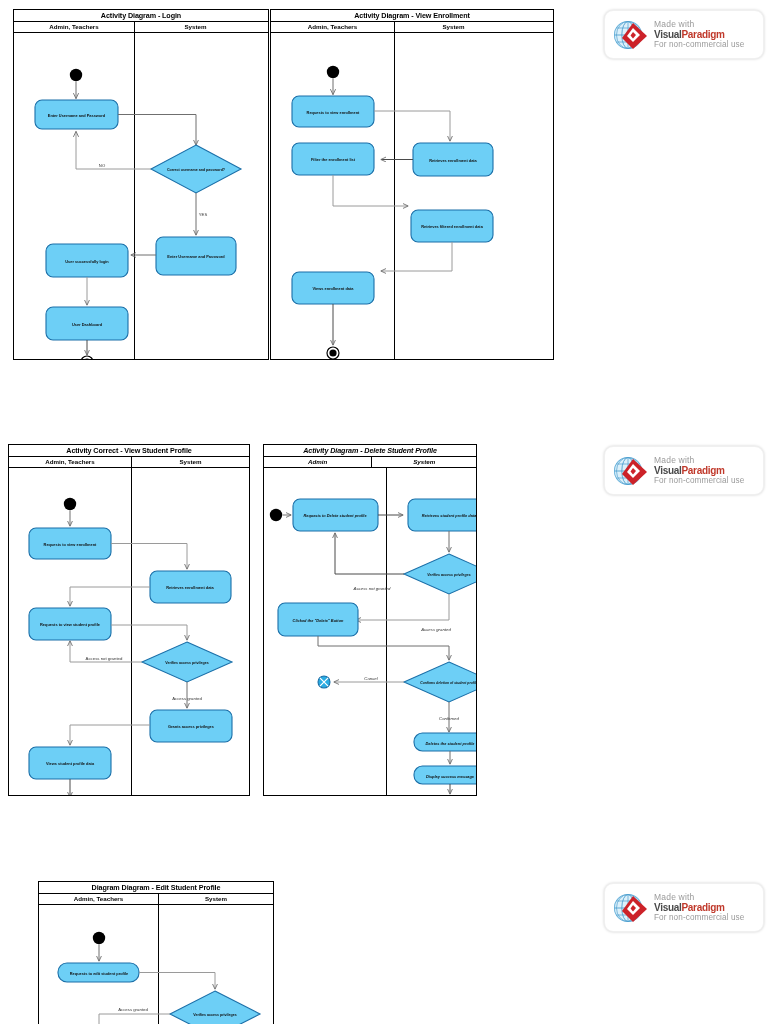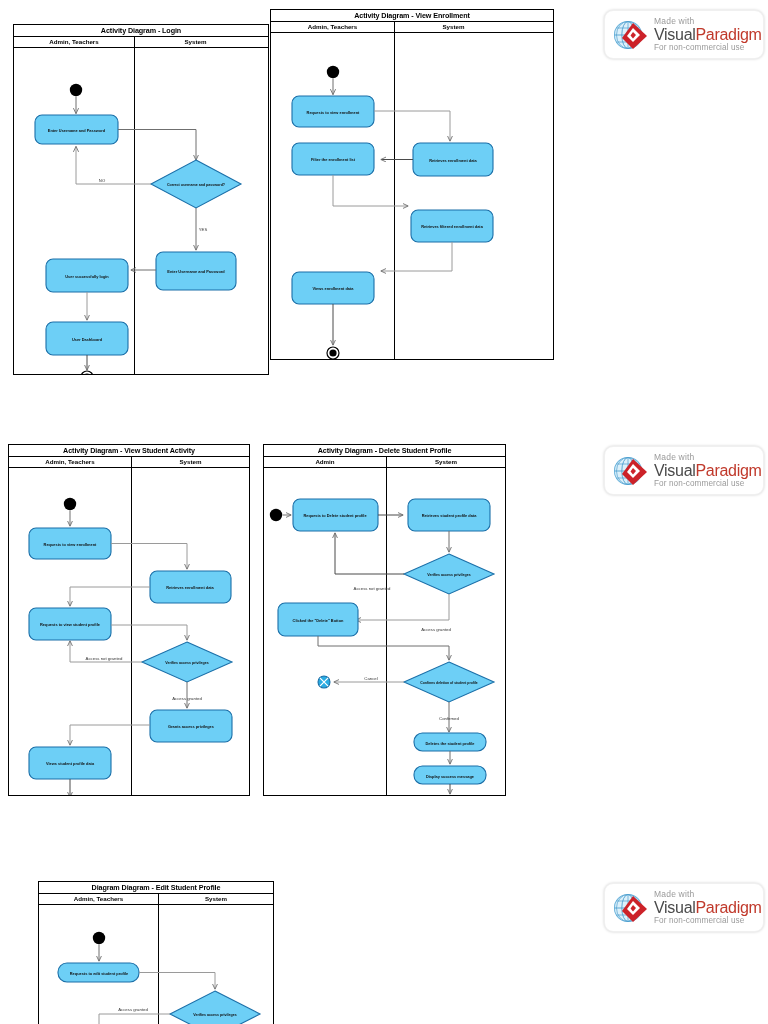--- a/index.html
+++ b/index.html
@@ -102,40 +102,40 @@
     justify-content: flex-start;
     line-height: 1;
   }
   .wm-made {
     font-size: 8.5px;
     color: #9a9a9a;
     letter-spacing: 0.2px;
     margin-bottom: 1px;
   }
   .wm-brand {
-    font-size: 16px;
-    font-weight: normal;
+    font-size: 10px;
+    font-weight: bold;
     letter-spacing: -0.3px;
     white-space: nowrap;
   }
   .wm-brand .v { color: #4a4a4a; }
   .wm-brand .p { color: #c0392b; }
   .wm-sub {
     font-size: 8.2px;
     color: #9a9a9a;
     margin-top: 1px;
     letter-spacing: 0.1px;
   }
 </style>
 </head>
 <body>
 
 <div class="page">
 
-  <div class="diagram" style="left:13px; top:24px; width:256px; height:351px;">
+  <div class="diagram" style="left:13px; top:9px; width:256px; height:351px;">
     <div class="diagram-title">Activity Diagram - Login</div>
     <div class="lane-headers">
       <div class="lane-header" style="width:120px;">Admin, Teachers</div>
       <div class="lane-header second" style="width:122px;">System</div>
     </div>
     <div class="lane-body" style="height:326px;">
       <div class="lane-divider" style="left:120px;"></div>
       <div class="canvas">
         <svg width="241" height="326" viewBox="0 0 241 326">
           <defs>
@@ -254,21 +254,21 @@
           <g>
             <circle cx="62" cy="320" r="6" fill="#ffffff" stroke="#000000" stroke-width="1.2"></circle>
             <circle cx="62" cy="320" r="3.6" fill="#000000"></circle>
           </g>
         </svg>
       </div>
     </div>
   </div>
 
   <div class="diagram" style="left:8px; top:444px; width:242px; height:352px;">
-    <div class="diagram-title">Activity Diagram - View Student Activity</div>
+    <div class="diagram-title">Activity Correct - View Student Profile</div>
     <div class="lane-headers">
       <div class="lane-header" style="width:122px;">Admin, Teachers</div>
       <div class="lane-header second" style="width:118px;">System</div>
     </div>
     <div class="lane-body" style="height:327px;">
       <div class="lane-divider" style="left:122px;"></div>
       <div class="canvas">
         <svg width="240" height="327" viewBox="0 0 240 327">
           <defs>
             <marker id="ah3" markerWidth="7" markerHeight="7" refX="5.4" refY="2.6" orient="auto" markerUnits="userSpaceOnUse">
@@ -328,21 +328,21 @@
 
           <g>
             <circle cx="61" cy="337" r="6" fill="#ffffff" stroke="#000000" stroke-width="1.2"></circle>
             <circle cx="61" cy="337" r="3.6" fill="#000000"></circle>
           </g>
         </svg>
       </div>
     </div>
   </div>
 
-  <div class="diagram" style="left:263px; top:444px; width:243px; height:352px;">
+  <div class="diagram" style="left:263px; top:444px; width:214px; height:352px;font-style:italic;">
     <div class="diagram-title">Activity Diagram - Delete Student Profile</div>
     <div class="lane-headers">
       <div class="lane-header" style="width:122px;">Admin</div>
       <div class="lane-header second" style="width:119px;">System</div>
     </div>
     <div class="lane-body" style="height:327px;">
       <div class="lane-divider" style="left:122px;"></div>
       <div class="canvas">
         <svg width="241" height="327" viewBox="0 0 241 327">
           <defs>

